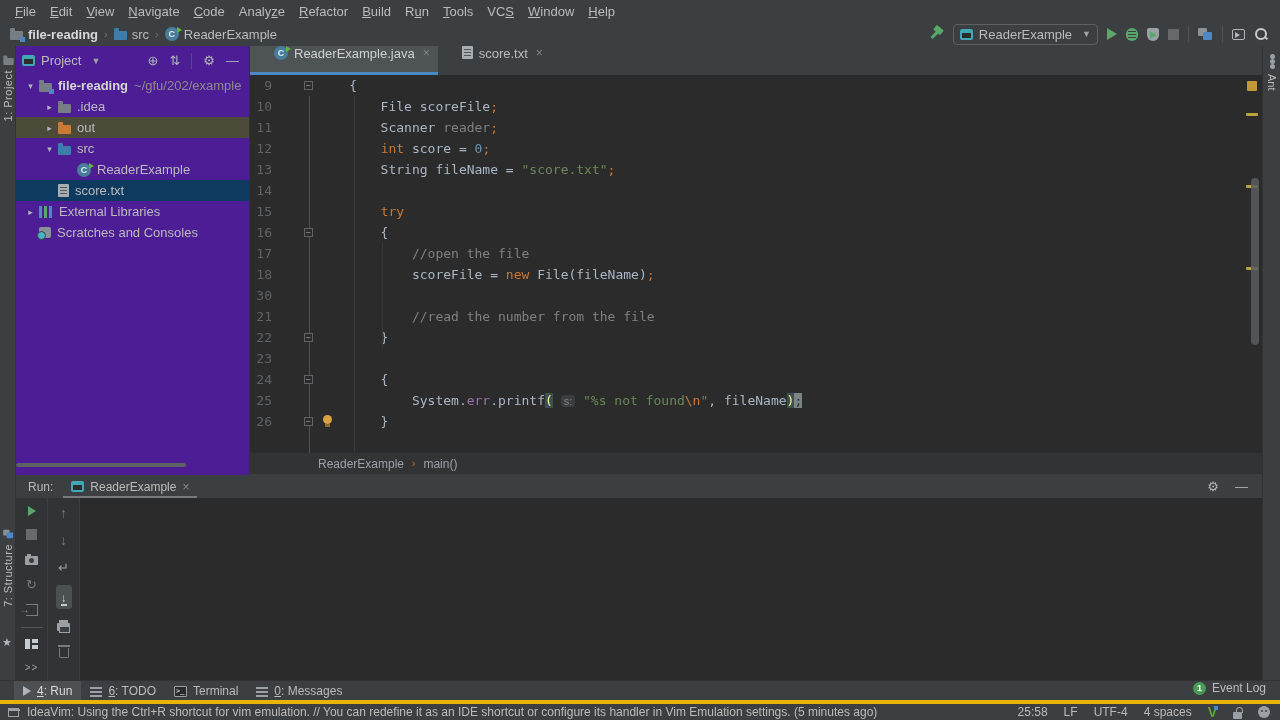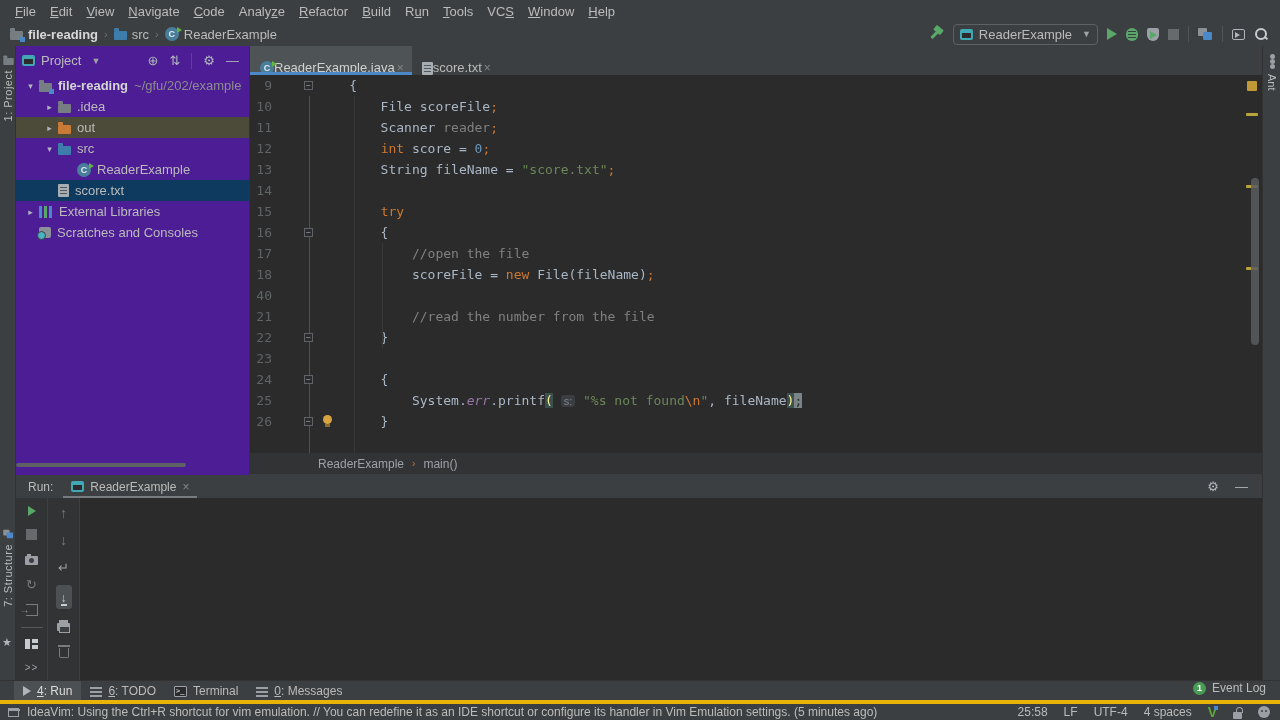--- a/index.html
+++ b/index.html
@@ -105,34 +105,34 @@
   .tree-row{height:21px;display:flex;align-items:center;white-space:nowrap}
   .tree-row .chev{width:17px;text-align:center;color:#AFB5BB;font-size:9px;flex:none}
   .tree-row .lbl{margin-left:6px;color:#BBBBBB}
   .tree-row .lbl.bold{font-weight:bold;color:#D5D5D5}
   .tree-row .extra{margin-left:6px;color:#8C8C8C;overflow:hidden}
   .row-excluded{background:#4C4A39}
   .row-selected{background:#0E3A5F}
   #proj-hscroll{position:absolute;left:0;top:417px;width:170px;height:4px;border-radius:2px;background:#5E6163}
   
   #tabbar{position:absolute;left:250px;top:46px;width:1012px;height:29px;background:#3C3F41;display:flex;font-size:13px}
-  .etab{display:flex;align-items:flex-end;padding:0 8px 0 10px;position:relative;color:#BBBBBB}
+  .etab{display:flex;align-items:flex-start;gap:6px;padding:0 8px 0 24px;position:relative;color:#BBBBBB}
   .etab.active{background:#4E5356;color:#D0D0D0}
   .etab.active:after{content:"";position:absolute;left:0;bottom:0;width:100%;height:3px;background:#4A88C7}
   .etab .close{color:#848586;font-size:12px;margin-left:2px}
   
   #editor{position:absolute;left:250px;top:75px;width:1012px;height:378px;background:#2B2B2B;
     font-family:"DejaVu Sans Mono",monospace;font-size:13px;line-height:21px;overflow:hidden}
   .code-row{height:21px;display:flex;white-space:pre}
   .code-row .ln{width:22px;text-align:right;color:#606366;flex:none}
   .code-row .foldcol{width:46px;flex:none;position:relative}
   .fold-box{position:absolute;left:32px;top:6px;width:9px;height:9px;border:1px solid #5F6367;background:#2B2B2B;color:#9AA0A6;font-size:8px;line-height:7px;text-align:center}
   .tk-p{color:#A9B7C6}.tk-k{color:#CC7832}.tk-s{color:#6A8759}.tk-c{color:#808080}
   .tk-n{color:#6897BB}.tk-g{color:#808080}.tk-semi{color:#CC7832}.tk-esc{color:#CC7832}
-  .tk-f{color:#9876AA;font-style:italic}
+  .tk-f{color:#9876AA;}
   .tk-ph{background:#3B514D;color:#FFEF98}
   .tk-cur{background:#7A8487;color:#2B2B2B}
   .tk-hint{background:#3B3E40;color:#7E838A;border-radius:3px;padding:0 3px;font-size:11px;font-family:"Liberation Sans",sans-serif}
   #fold-line{position:absolute;left:59px;top:21px;width:1px;height:417px;background:#4E5254}
   #indent-g1{position:absolute;left:104px;top:21px;width:1px;height:357px;background:#383838}
   #indent-g2{position:absolute;left:132px;top:168px;width:1px;height:105px;background:#383838}
   #bulb{position:absolute;left:73px;top:340px}
   
   #scrollcol{position:absolute;left:1244px;top:75px;width:18px;height:378px}
   .stripe-mark{position:absolute;left:2px;width:12px;height:3px;background:#BBA53A;border-radius:1px}
@@ -321,21 +321,21 @@
       <div class="code-row"><span class="ln">9</span><span class="foldcol"><span class="fold-box">−</span></span><span><span class="tk-p">    {</span></span></div>
       <div class="code-row"><span class="ln">10</span><span class="foldcol"></span><span><span class="tk-p">        File scoreFile</span><span class="tk-semi">;</span></span></div>
       <div class="code-row"><span class="ln">11</span><span class="foldcol"></span><span><span class="tk-p">        Scanner </span><span class="tk-g">reader</span><span class="tk-semi">;</span></span></div>
       <div class="code-row"><span class="ln">12</span><span class="foldcol"></span><span><span class="tk-p">        </span><span class="tk-k">int</span><span class="tk-p"> score = </span><span class="tk-n">0</span><span class="tk-semi">;</span></span></div>
       <div class="code-row"><span class="ln">13</span><span class="foldcol"></span><span><span class="tk-p">        String fileName = </span><span class="tk-s">"score.txt"</span><span class="tk-semi">;</span></span></div>
       <div class="code-row"><span class="ln">14</span><span class="foldcol"></span><span></span></div>
       <div class="code-row"><span class="ln">15</span><span class="foldcol"></span><span><span class="tk-p">        </span><span class="tk-k">try</span></span></div>
       <div class="code-row"><span class="ln">16</span><span class="foldcol"><span class="fold-box">−</span></span><span><span class="tk-p">        {</span></span></div>
       <div class="code-row"><span class="ln">17</span><span class="foldcol"></span><span><span class="tk-p">            </span><span class="tk-c">//open the file</span></span></div>
       <div class="code-row"><span class="ln">18</span><span class="foldcol"></span><span><span class="tk-p">            scoreFile = </span><span class="tk-k">new</span><span class="tk-p"> File(fileName)</span><span class="tk-semi">;</span></span></div>
-      <div class="code-row"><span class="ln">40</span><span class="foldcol"></span><span></span></div>
+      <div class="code-row"><span class="ln">30</span><span class="foldcol"></span><span></span></div>
       <div class="code-row"><span class="ln">21</span><span class="foldcol"></span><span><span class="tk-p">            </span><span class="tk-c">//read the number from the file</span></span></div>
       <div class="code-row"><span class="ln">22</span><span class="foldcol"><span class="fold-box">−</span></span><span><span class="tk-p">        }</span></span></div>
       <div class="code-row"><span class="ln">23</span><span class="foldcol"></span></div>
       <div class="code-row"><span class="ln">24</span><span class="foldcol"><span class="fold-box">−</span></span><span><span class="tk-p">        {</span></span></div>
       <div class="code-row"><span class="ln">25</span><span class="foldcol"></span><span><span class="tk-p">            System.</span><span class="tk-f">err</span><span class="tk-p">.printf</span><span class="tk-ph">(</span><span class="tk-p"> </span><span class="tk-hint">s:</span><span class="tk-p"> </span><span class="tk-s">"%s not found</span><span class="tk-esc">\n</span><span class="tk-s">"</span><span class="tk-p">, fileName</span><span class="tk-ph">)</span><span class="tk-cur">;</span></span></div>
       <div class="code-row"><span class="ln">26</span><span class="foldcol"><span class="fold-box">−</span></span><span><span class="tk-p">        }</span></span></div>
     </div>
   <span id="bulb" class="ico i-bulb"></span>
 </div>
 <div id="scrollcol">

